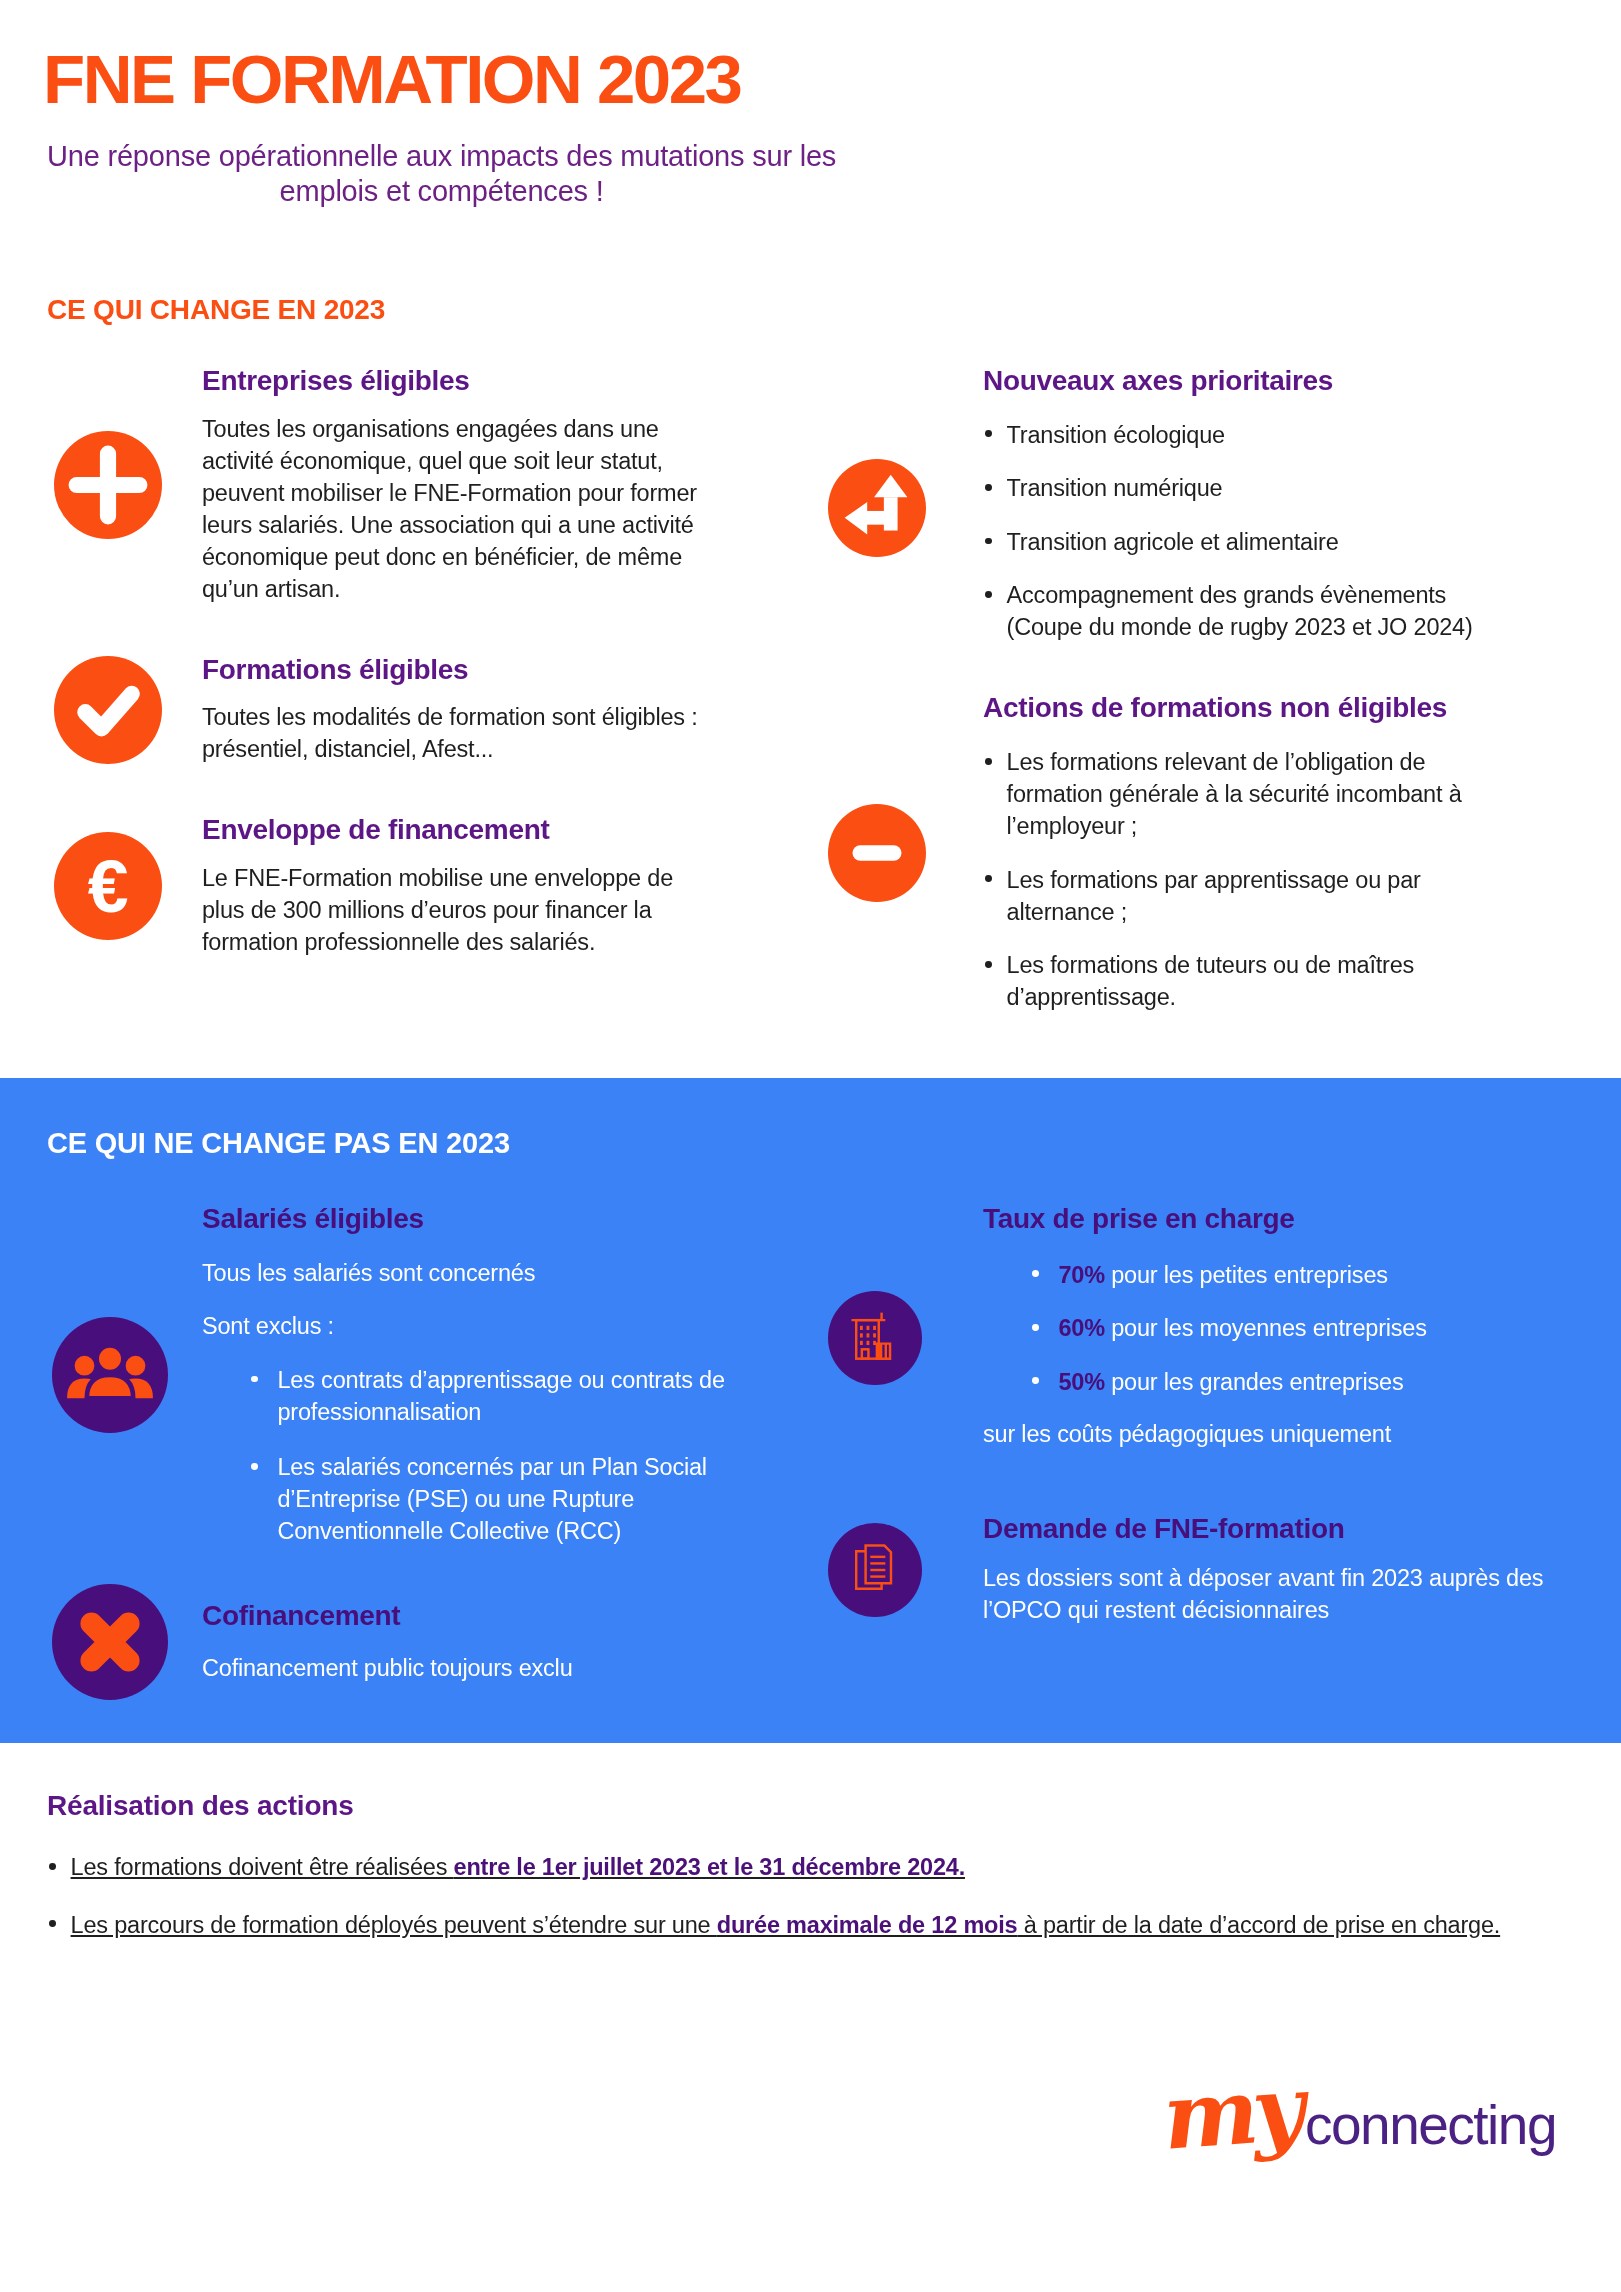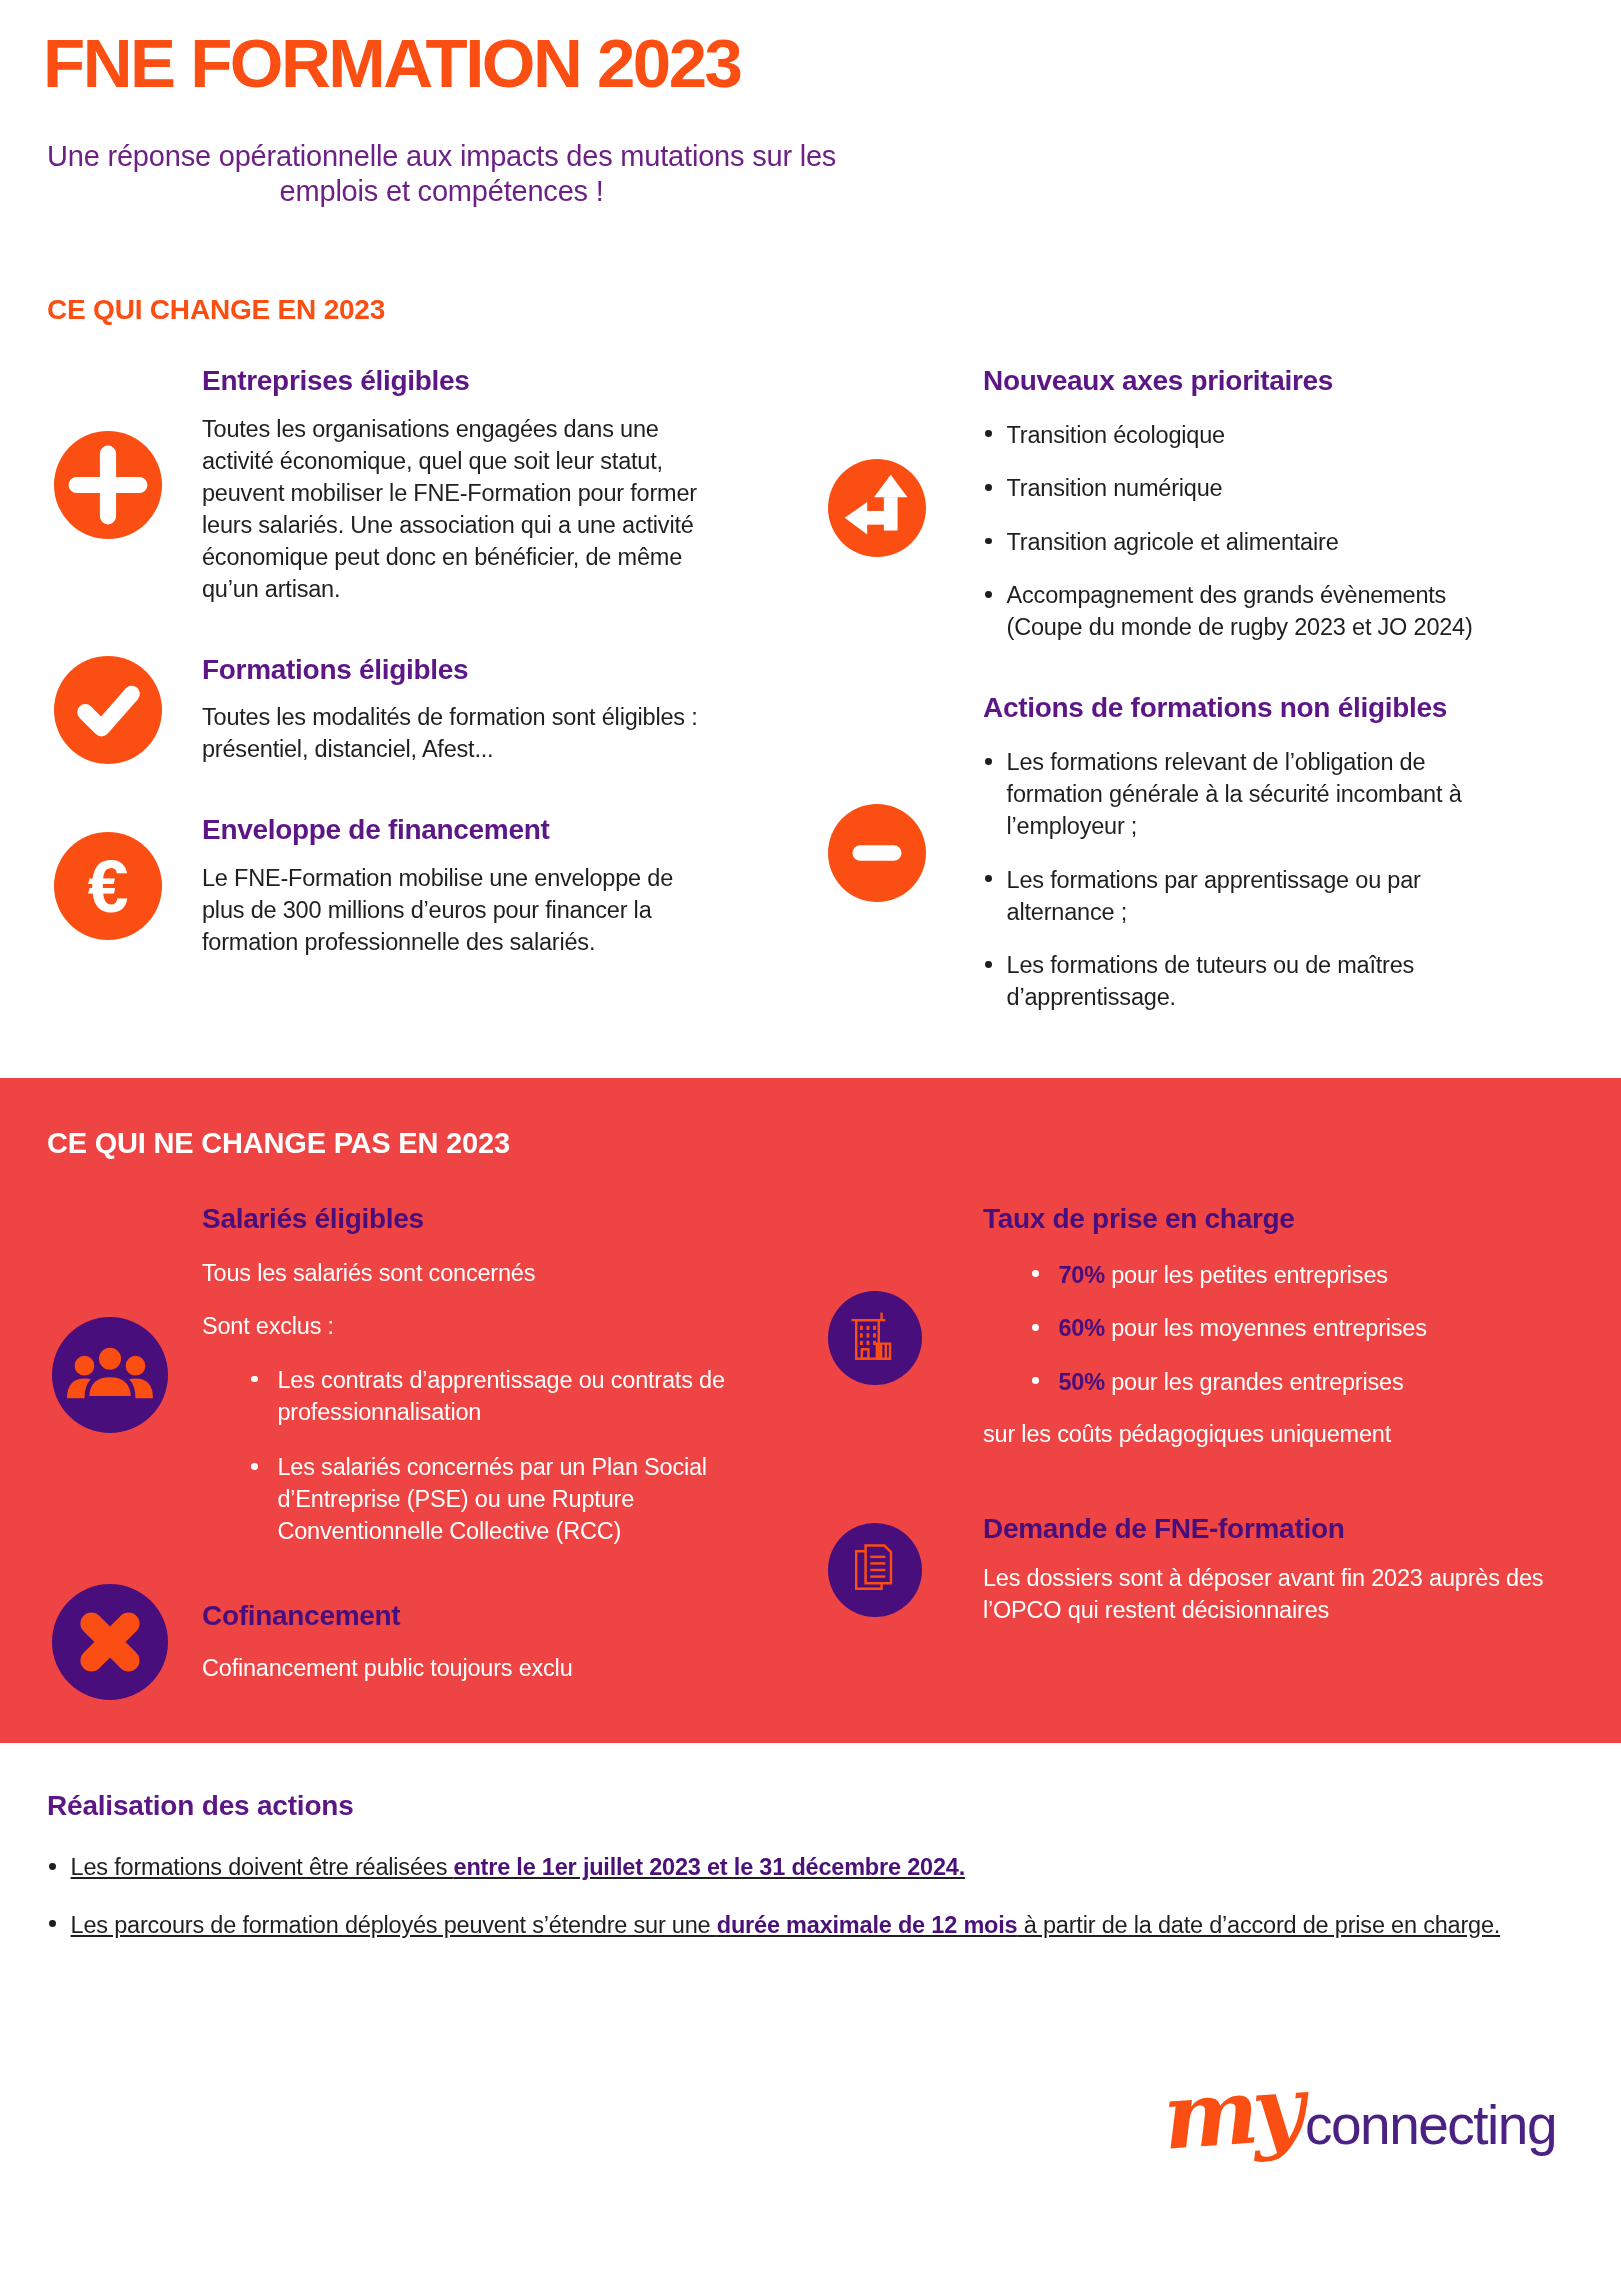--- a/index.html
+++ b/index.html
@@ -5,21 +5,21 @@
   html,body { margin:0; padding:0; }
   body {
     width:1621px; height:2293px; position:relative; background:#ffffff;
     font-family:"Liberation Sans", sans-serif; color:#1f1f1f;
     letter-spacing:-0.2px; overflow:hidden;
   }
   .abs { position:absolute; }
 
   
   .page-title {
-    left:43px; top:29px; font-size:69px; line-height:1; font-weight:700;
+    left:43px; top:45px; font-size:69px; line-height:1; font-weight:700;
     color:#FB4E12; letter-spacing:-2.5px; white-space:nowrap;
   }
   .page-subtitle {
     left:47px; top:139px; font-size:29px; line-height:35px; color:#6D2185;text-align:center;
   }
 
   
   .label-change {
     left:47px; top:294px; font-size:28px; font-weight:700; color:#FB4E12; white-space:nowrap;
   }
@@ -42,21 +42,21 @@
 
   
   .bullet-row { display:flex; margin-bottom:21.6px; }
   .bullet-dot {
     flex:0 0 6.9px; width:6.9px; height:6.9px; border-radius:50%;
     background:#1f1f1f; margin:11.8px 14.7px 0 2px;
   }
   .bullet-text { font-size:23.5px; line-height:32px; }
 
   
-  .band { left:0; top:1078px; width:1621px; height:665px; background:#ef4444; color:#ffffff; }
+  .band { left:0; top:1078px; width:1621px; height:665px; background:#3b82f6; color:#ffffff; }
   .band-label {
     position:absolute; left:47px; top:49px; font-size:29px; font-weight:700; color:#ffffff; white-space:nowrap;
   }
   .band-col-left  { position:absolute; left:47px;  top:125px; width:765px; }
   .band-col-right { position:absolute; left:828px; top:125px; width:784px; }
   .band h3 { color:#470E7C; font-weight:700; }
   .band .body-text { color:#ffffff; }
   .band .bullet-dot { background:#ffffff; }
 
   .band-indent .bullet-dot { margin-left:49px; margin-right:19.6px; }

